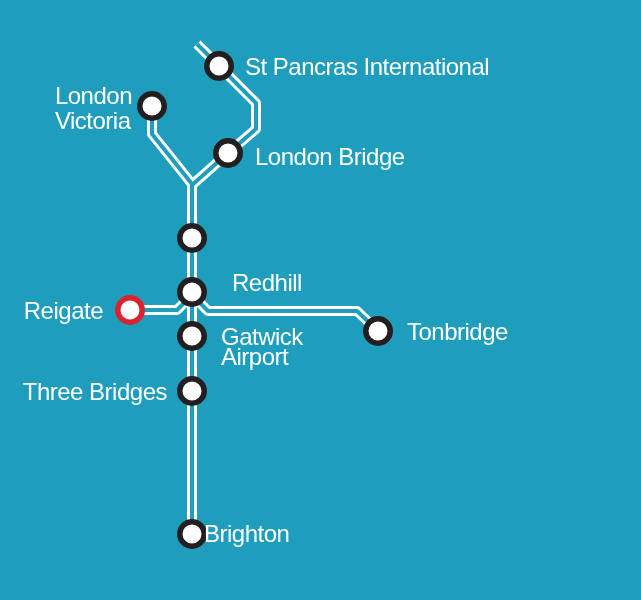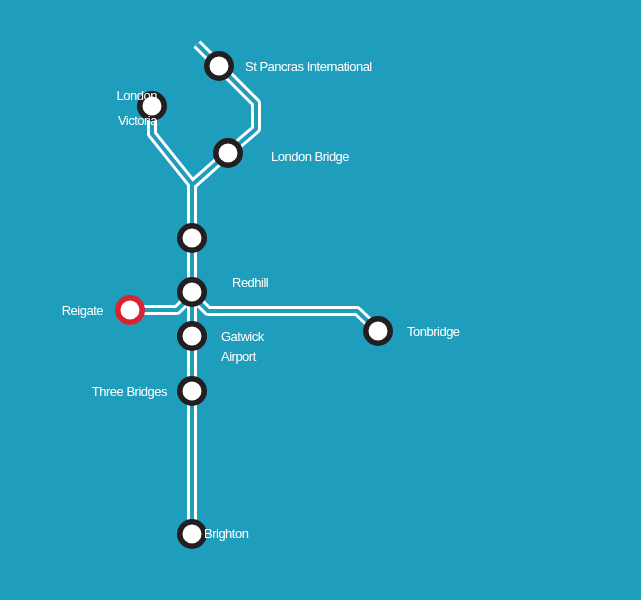--- a/index.html
+++ b/index.html
@@ -18,21 +18,21 @@
     left: 0; top: 0;
     width: 641px;
     height: 600px;
     display: block;
   }
 
   .station-label {
     position: absolute;
     transform: translateY(-50%);
     color: #FFFFFF;
-    font-size: 13px;
+    font-size: 24px;
     letter-spacing: -0.5px;
     line-height: 23px;
     white-space: pre-line;
   }
 
   .caption {
     position: absolute;
     color: #FFFFFF;
     font-size: 19px;
     font-weight: bold;
@@ -58,23 +58,23 @@
       <circle cx="192" cy="238" r="12.25" fill="#FFFFFF" stroke="#231F20" stroke-width="5.5"></circle>
       <circle cx="192" cy="292" r="12.25" fill="#FFFFFF" stroke="#231F20" stroke-width="5.5"></circle>
       <circle cx="130" cy="310" r="12.25" fill="#FFFFFF" stroke="#D9242F" stroke-width="5.5"></circle>
       <circle cx="378" cy="331" r="12.25" fill="#FFFFFF" stroke="#231F20" stroke-width="5.5"></circle>
       <circle cx="192" cy="336" r="12.25" fill="#FFFFFF" stroke="#231F20" stroke-width="5.5"></circle>
       <circle cx="192" cy="391" r="12.25" fill="#FFFFFF" stroke="#231F20" stroke-width="5.5"></circle>
       <circle cx="192" cy="534" r="12.25" fill="#FFFFFF" stroke="#231F20" stroke-width="5.5"></circle>
     </svg>
 
   <div class="station-label" style="top: 66px; left: 245px; color: rgb(255, 255, 255);">St Pancras International</div>
-  <div class="station-label" style="top: 108px; right: 484px; text-align: right; line-height: 25px; color: rgb(255, 255, 255);">London
+  <div class="station-label" style="top: 108px; right: 509px; text-align: left; line-height: 25px; color: rgb(255, 255, 255);">London
 Victoria</div>
-  <div class="station-label" style="top: 156px; left: 255px; color: rgb(255, 255, 255); margin-left: 16px;">London Bridge</div>
+  <div class="station-label" style="top: 156px; left: 255px; color: rgb(255, 255, 255);">London Bridge</div>
   <div class="station-label" style="top: 282px; left: 220px; color: rgb(255, 255, 255); margin-left: 12px;">Redhill</div>
   <div class="station-label" style="top: 310px; right: 538px; color: rgb(255, 255, 255);">Reigate</div>
   <div class="station-label" style="top: 347px; left: 221px; line-height: 20px; color: rgb(255, 255, 255);">Gatwick
 Airport</div>
   <div class="station-label" style="top: 331px; left: 407px; color: rgb(255, 255, 255);">Tonbridge</div>
   <div class="station-label" style="top: 391px; right: 474px; text-align: right; color: rgb(255, 255, 255);">Three Bridges</div>
   <div class="station-label" style="top: 533px; left: 204px; color: rgb(255, 255, 255);">Brighton</div>
 
 </div>
 

